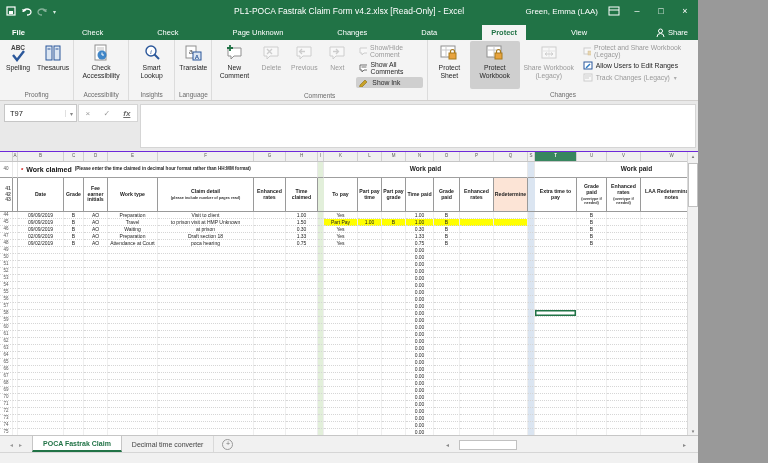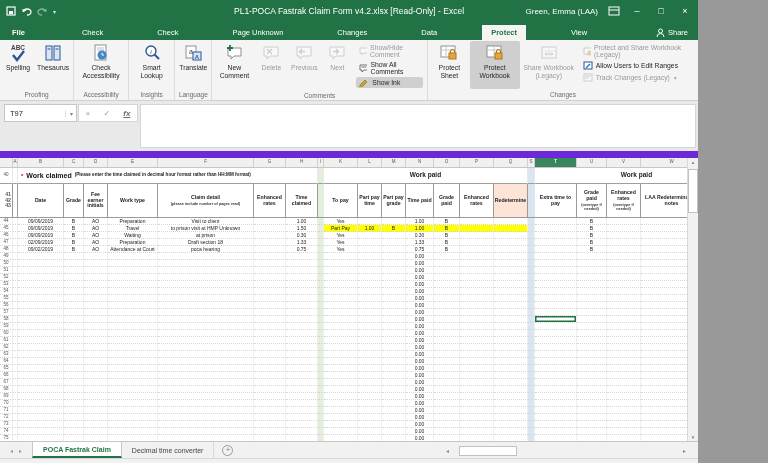--- a/index.html
+++ b/index.html
@@ -32,21 +32,21 @@
         min-width:28px;max-width:52px;padding:2px 2px 0;border-radius:2px;cursor:default;}
   .lbtn .blabel{font-size:6.8px;color:#262626;text-align:center;line-height:1.12;margin-top:1px;}
   .lbtn.pressed{background:#cfcfcf;}
   .lbtn.disabled{opacity:.45;}
   .stack{display:flex;flex-direction:column;justify-content:flex-start;gap:1px;padding:2px 2px;}
   .sbtn{display:flex;align-items:center;gap:3px;font-size:6.8px;color:#262626;padding:1px 3px;border-radius:2px;cursor:default;}
   .sbtn.pressed{background:#cfcfcf;}
   .sbtn.disabled{opacity:.45;}
   .caret{font-size:6px;color:#555;margin-left:1px;}
   
-  .fbar{position:relative;height:50px;background:#e9e9e9;border-bottom:7px solid #6d28d9;z-index:2;}
+  .fbar{position:relative;height:50px;background:#e9e9e9;border-bottom:1px solid #6d28d9;z-index:2;}
   .namebox{position:absolute;left:4px;top:3px;width:66px;height:16px;background:#fff;border:1px solid #c6c6c6;
            display:flex;align-items:center;font-size:7.5px;padding-left:5px;color:#222;}
   .namebox .dd{margin-left:auto;padding-right:3px;color:#888;font-size:6px;border-left:1px solid #e0e0e0;padding-left:4px;}
   .fxbox{position:absolute;left:78px;top:3px;width:58px;height:16px;background:#fff;border:1px solid #d5d5d5;
          display:flex;align-items:center;justify-content:space-around;color:#9b9b9b;font-size:8px;}
   .fxbox .fx{font-style:italic;font-weight:bold;color:#6d6d6d;text-decoration:underline;}
   .finput{position:absolute;left:140px;top:3px;right:2px;bottom:3px;background:#fff;border:1px solid #d5d5d5;}
   
   .gridwrap{position:relative;height:283px;background:#fff;overflow:hidden;z-index:2;}
   .sheet{width:758px;}

